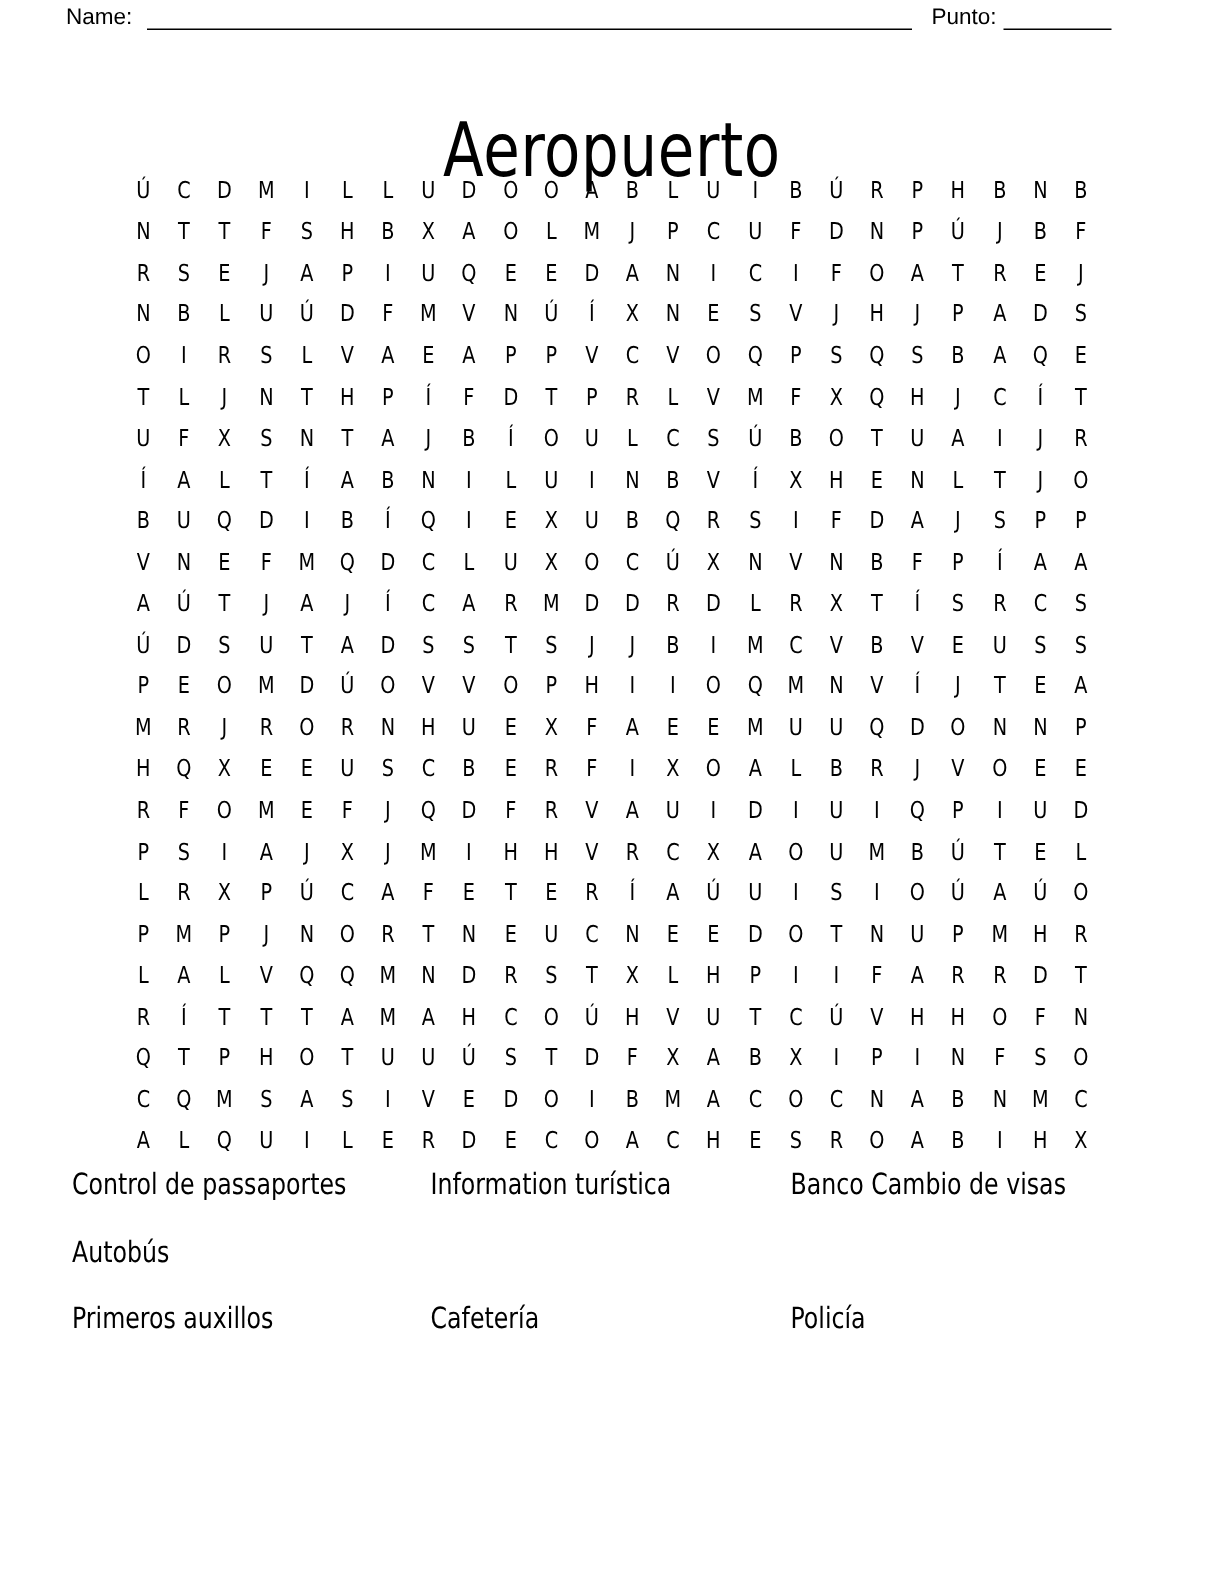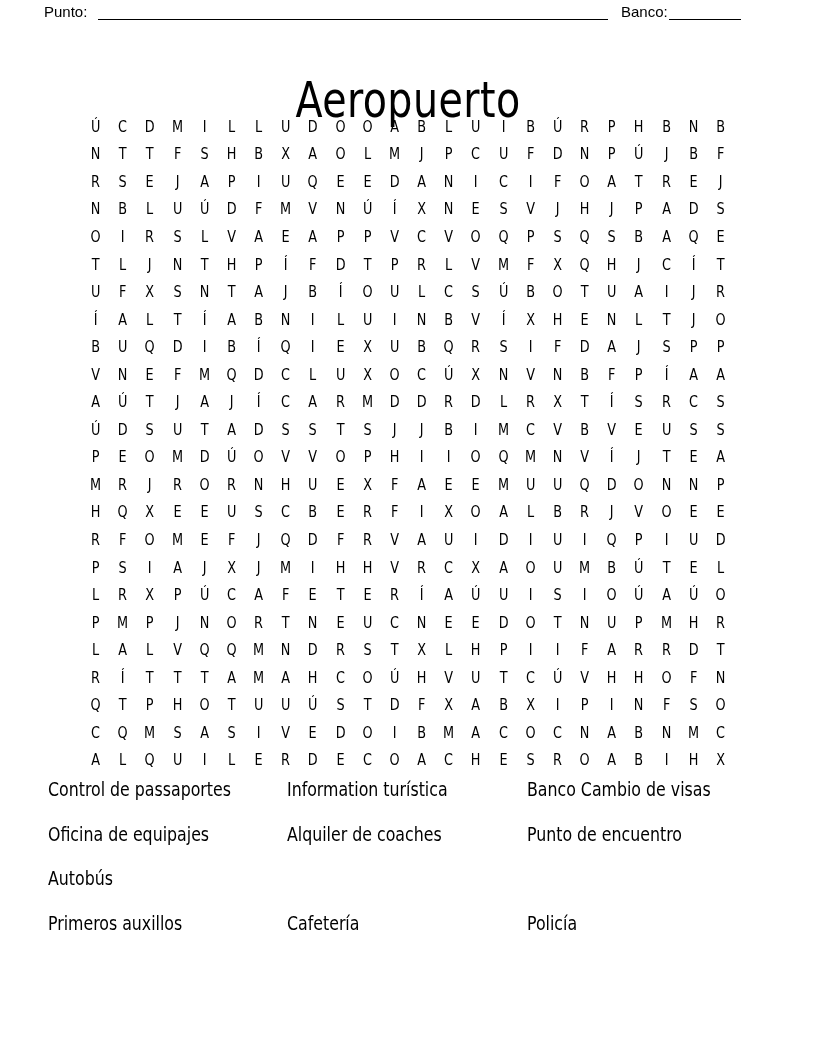--- a/index.html
+++ b/index.html
@@ -110,23 +110,23 @@
   }
   .word-cell.c0 { width: 239px; }
   .word-cell.c1 { width: 240px; }
   .word-cell.c2 { width: 260px; }
   .word-cell.empty { }
 </style>
 </head>
 <body>
 
 <div id="header-line">
-  <span class="hdr-label" id="name-label">Punto:</span>
+  <span class="hdr-label" id="name-label">Name:</span>
   <span id="name-rule"></span>
-  <span class="hdr-label" id="date-label">Banco:</span>
+  <span class="hdr-label" id="date-label">Punto:</span>
   <span id="date-rule"></span>
 </div>
 
 <h1 id="puzzle-title">Aeropuerto</h1>
 
 <div id="letter-grid">
     <div class="grid-row">
       <span class="grid-cell">Ú</span>
       <span class="grid-cell">C</span>
       <span class="grid-cell">D</span>
@@ -752,25 +752,20 @@
     </div>
   </div>
 
 <div id="word-list">
     <div class="word-row">
       <span class="word-cell c0">Control de passaportes</span>
       <span class="word-cell c1">Information turística</span>
       <span class="word-cell c2">Banco Cambio de visas</span>
     </div>
     <div class="word-row">
-      <span class="word-cell c0">Oficina de equipajes</span>
-      <span class="word-cell c1">Alquiler de coaches</span>
-      <span class="word-cell c2">Punto de encuentro</span>
-    </div>
-    <div class="word-row">
       <span class="word-cell c0">Autobús</span>
       <span class="word-cell c1 empty"></span>
       <span class="word-cell c2 empty"></span>
     </div>
     <div class="word-row">
       <span class="word-cell c0">Primeros auxillos</span>
       <span class="word-cell c1">Cafetería</span>
       <span class="word-cell c2">Policía</span>
     </div>
   </div>

